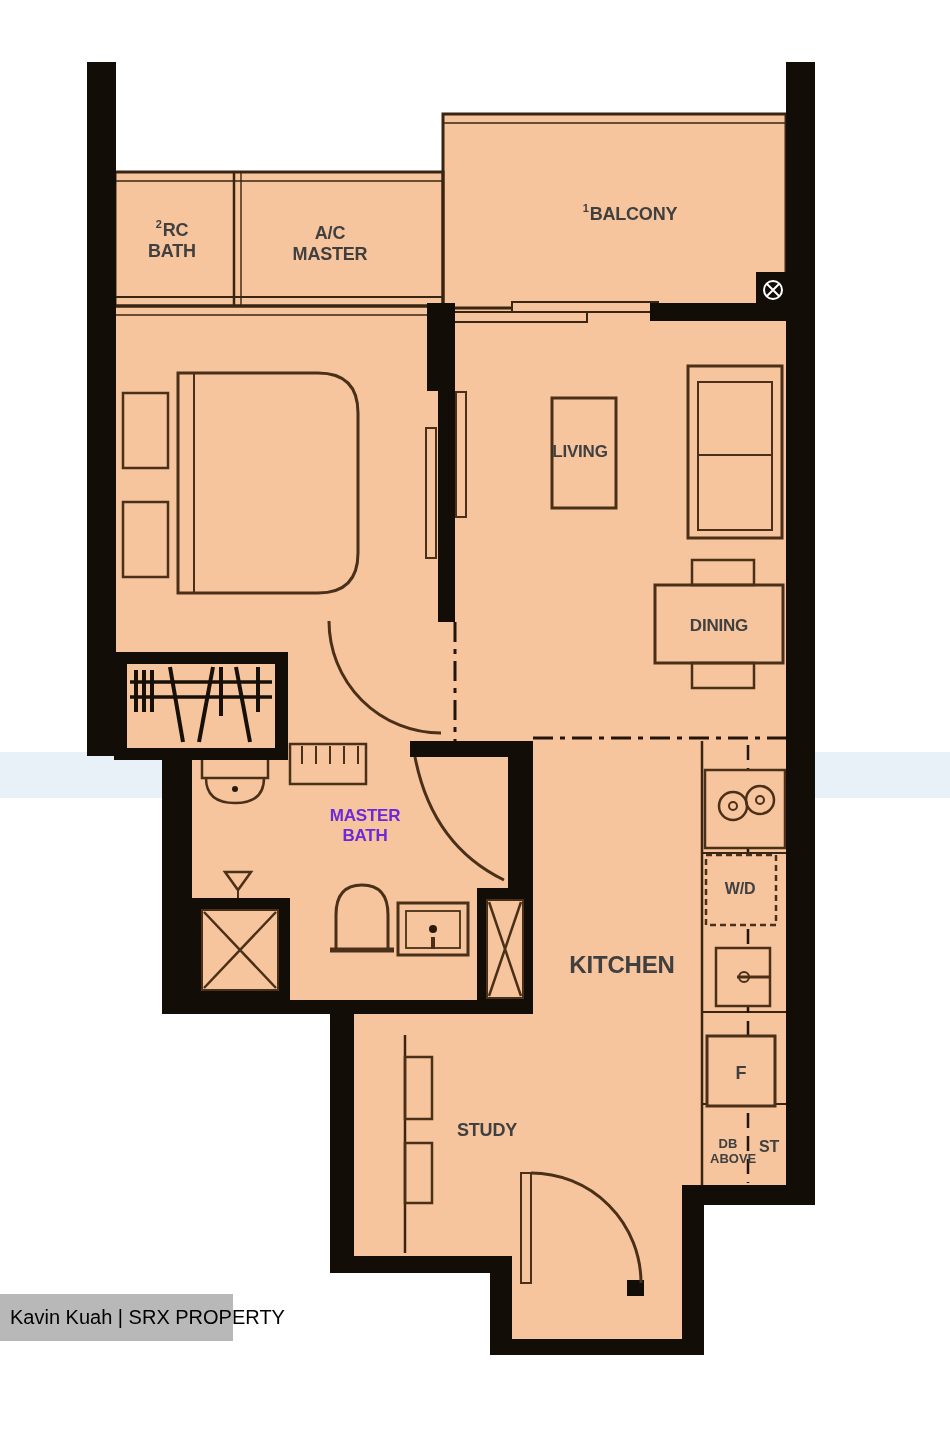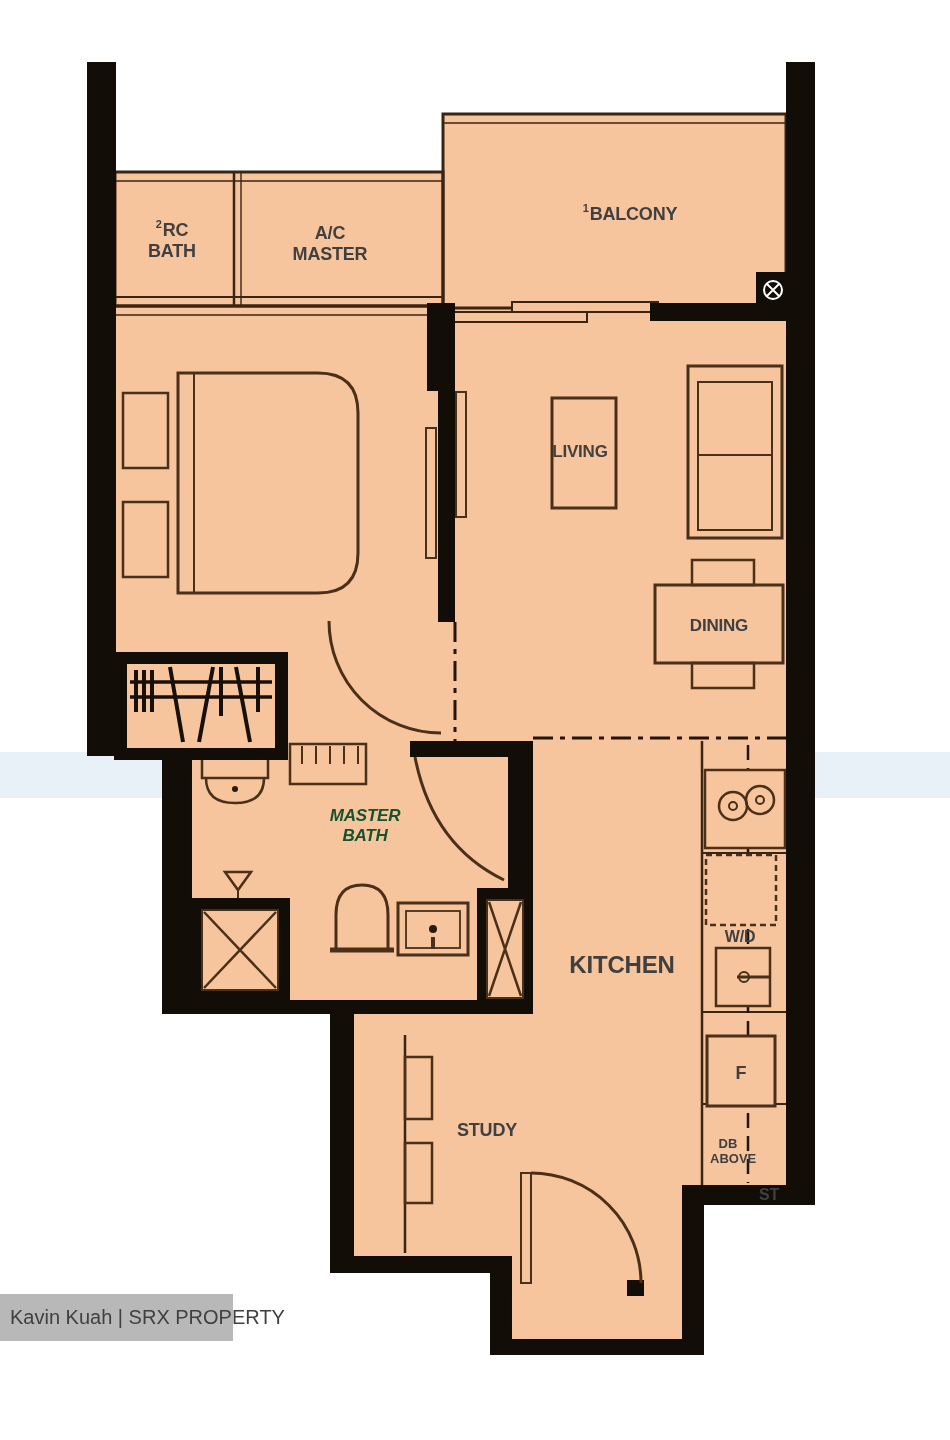--- a/index.html
+++ b/index.html
@@ -4,25 +4,25 @@
 <style>
   html,body{margin:0;padding:0;background:#fff;}
   .stage{position:relative;width:950px;height:1440px;background:#ffffff;overflow:hidden;
          font-family:"Liberation Sans","DejaVu Sans",sans-serif;}
   .band{position:absolute;left:0;top:752px;width:950px;height:46px;
         background:rgba(198,219,236,0.38);}
   svg.plan{position:absolute;left:0;top:0;}
   .lbl{position:absolute;font-weight:700;font-size:18px;line-height:1.16;
        letter-spacing:-0.2px;color:#404040;text-align:center;}
   .lbl sup{font-size:11px;position:relative;top:-1px;margin-right:1px;}
-  .lbl.small{font-size:16px;margin-top:48px;}
+  .lbl.small{font-size:16px;}
   .lbl.tiny{font-size:13px;line-height:1.15;letter-spacing:0;}
-  .lbl.blurry{filter:blur(0.6px);color:#14532d;font-style:italic;}
+  .lbl.blurry{filter:blur(0.6px);color:#6d28d9;}
   .watermark{position:absolute;left:0;top:1294px;width:233px;height:47px;
-             background:rgba(178,178,178,0.92);color:#404040;
+             background:rgba(178,178,178,0.92);color:#000000;
              font-size:20px;font-weight:400;line-height:47px;
              padding-left:10px;box-sizing:border-box;white-space:nowrap;}
 </style>
 </head>
 <body>
 
 <div class="stage">
   <div class="band"></div>
 
   <svg class="plan" width="950" height="1440" viewBox="0 0 950 1440">

